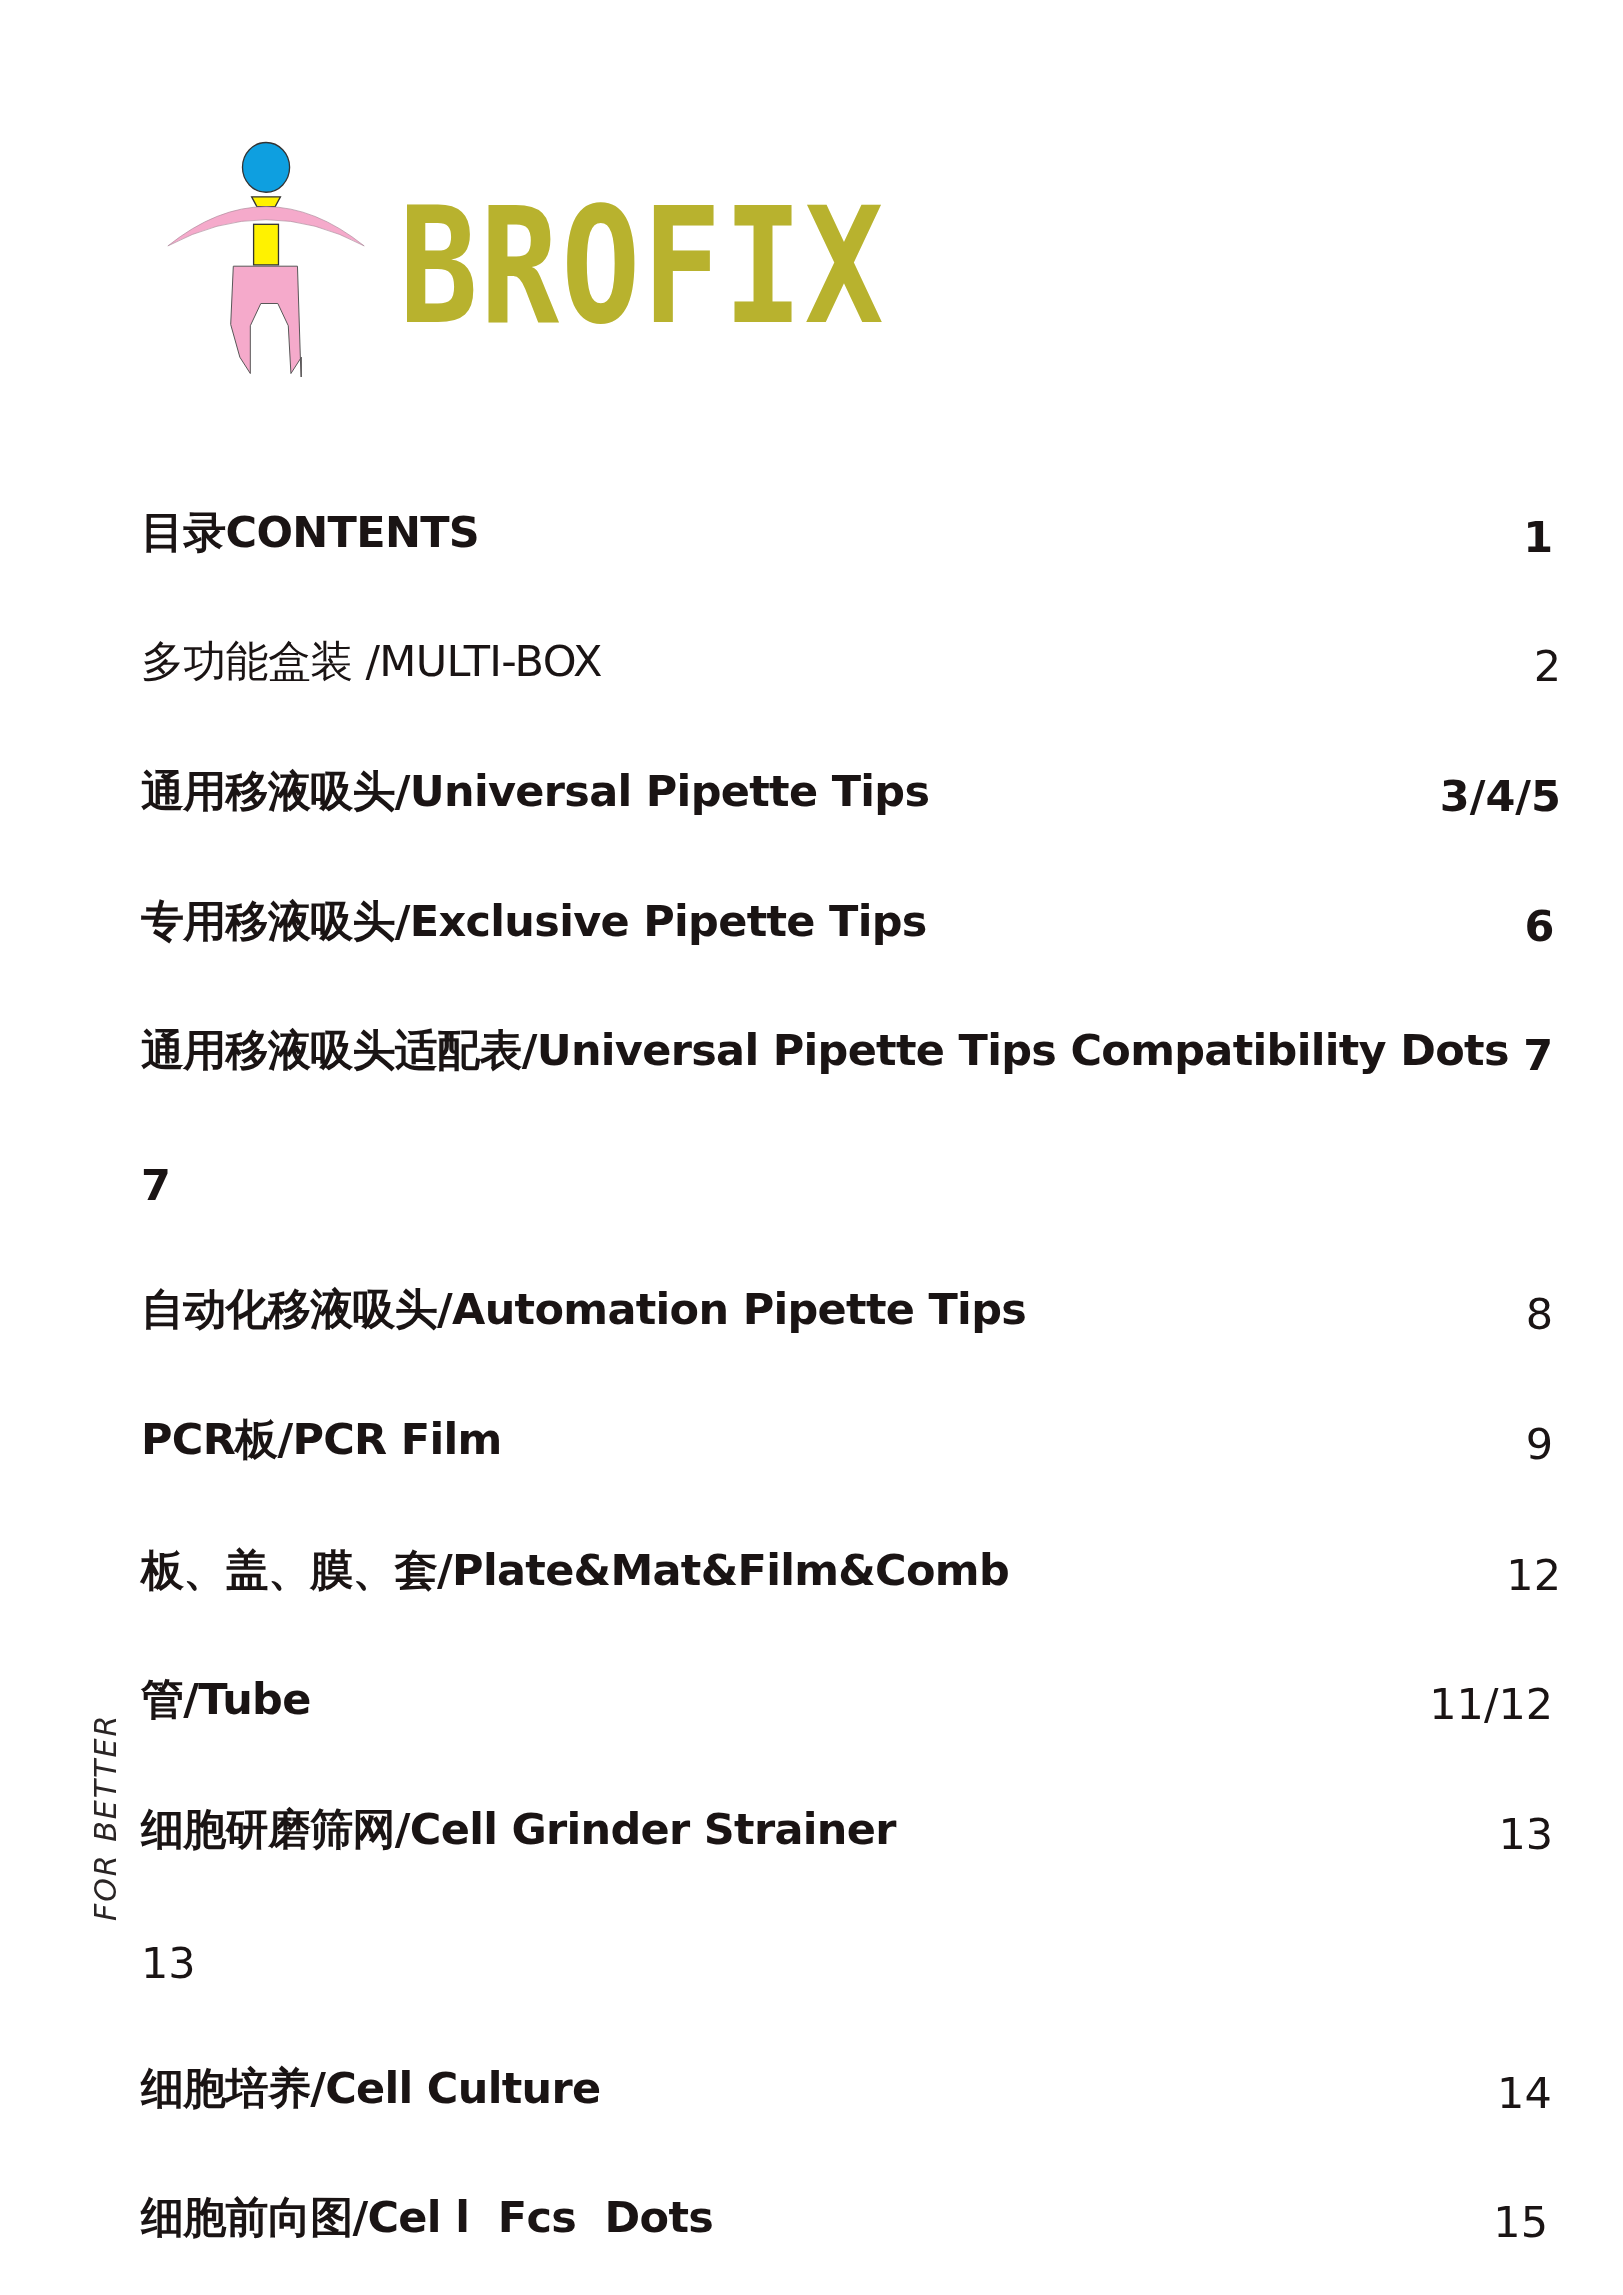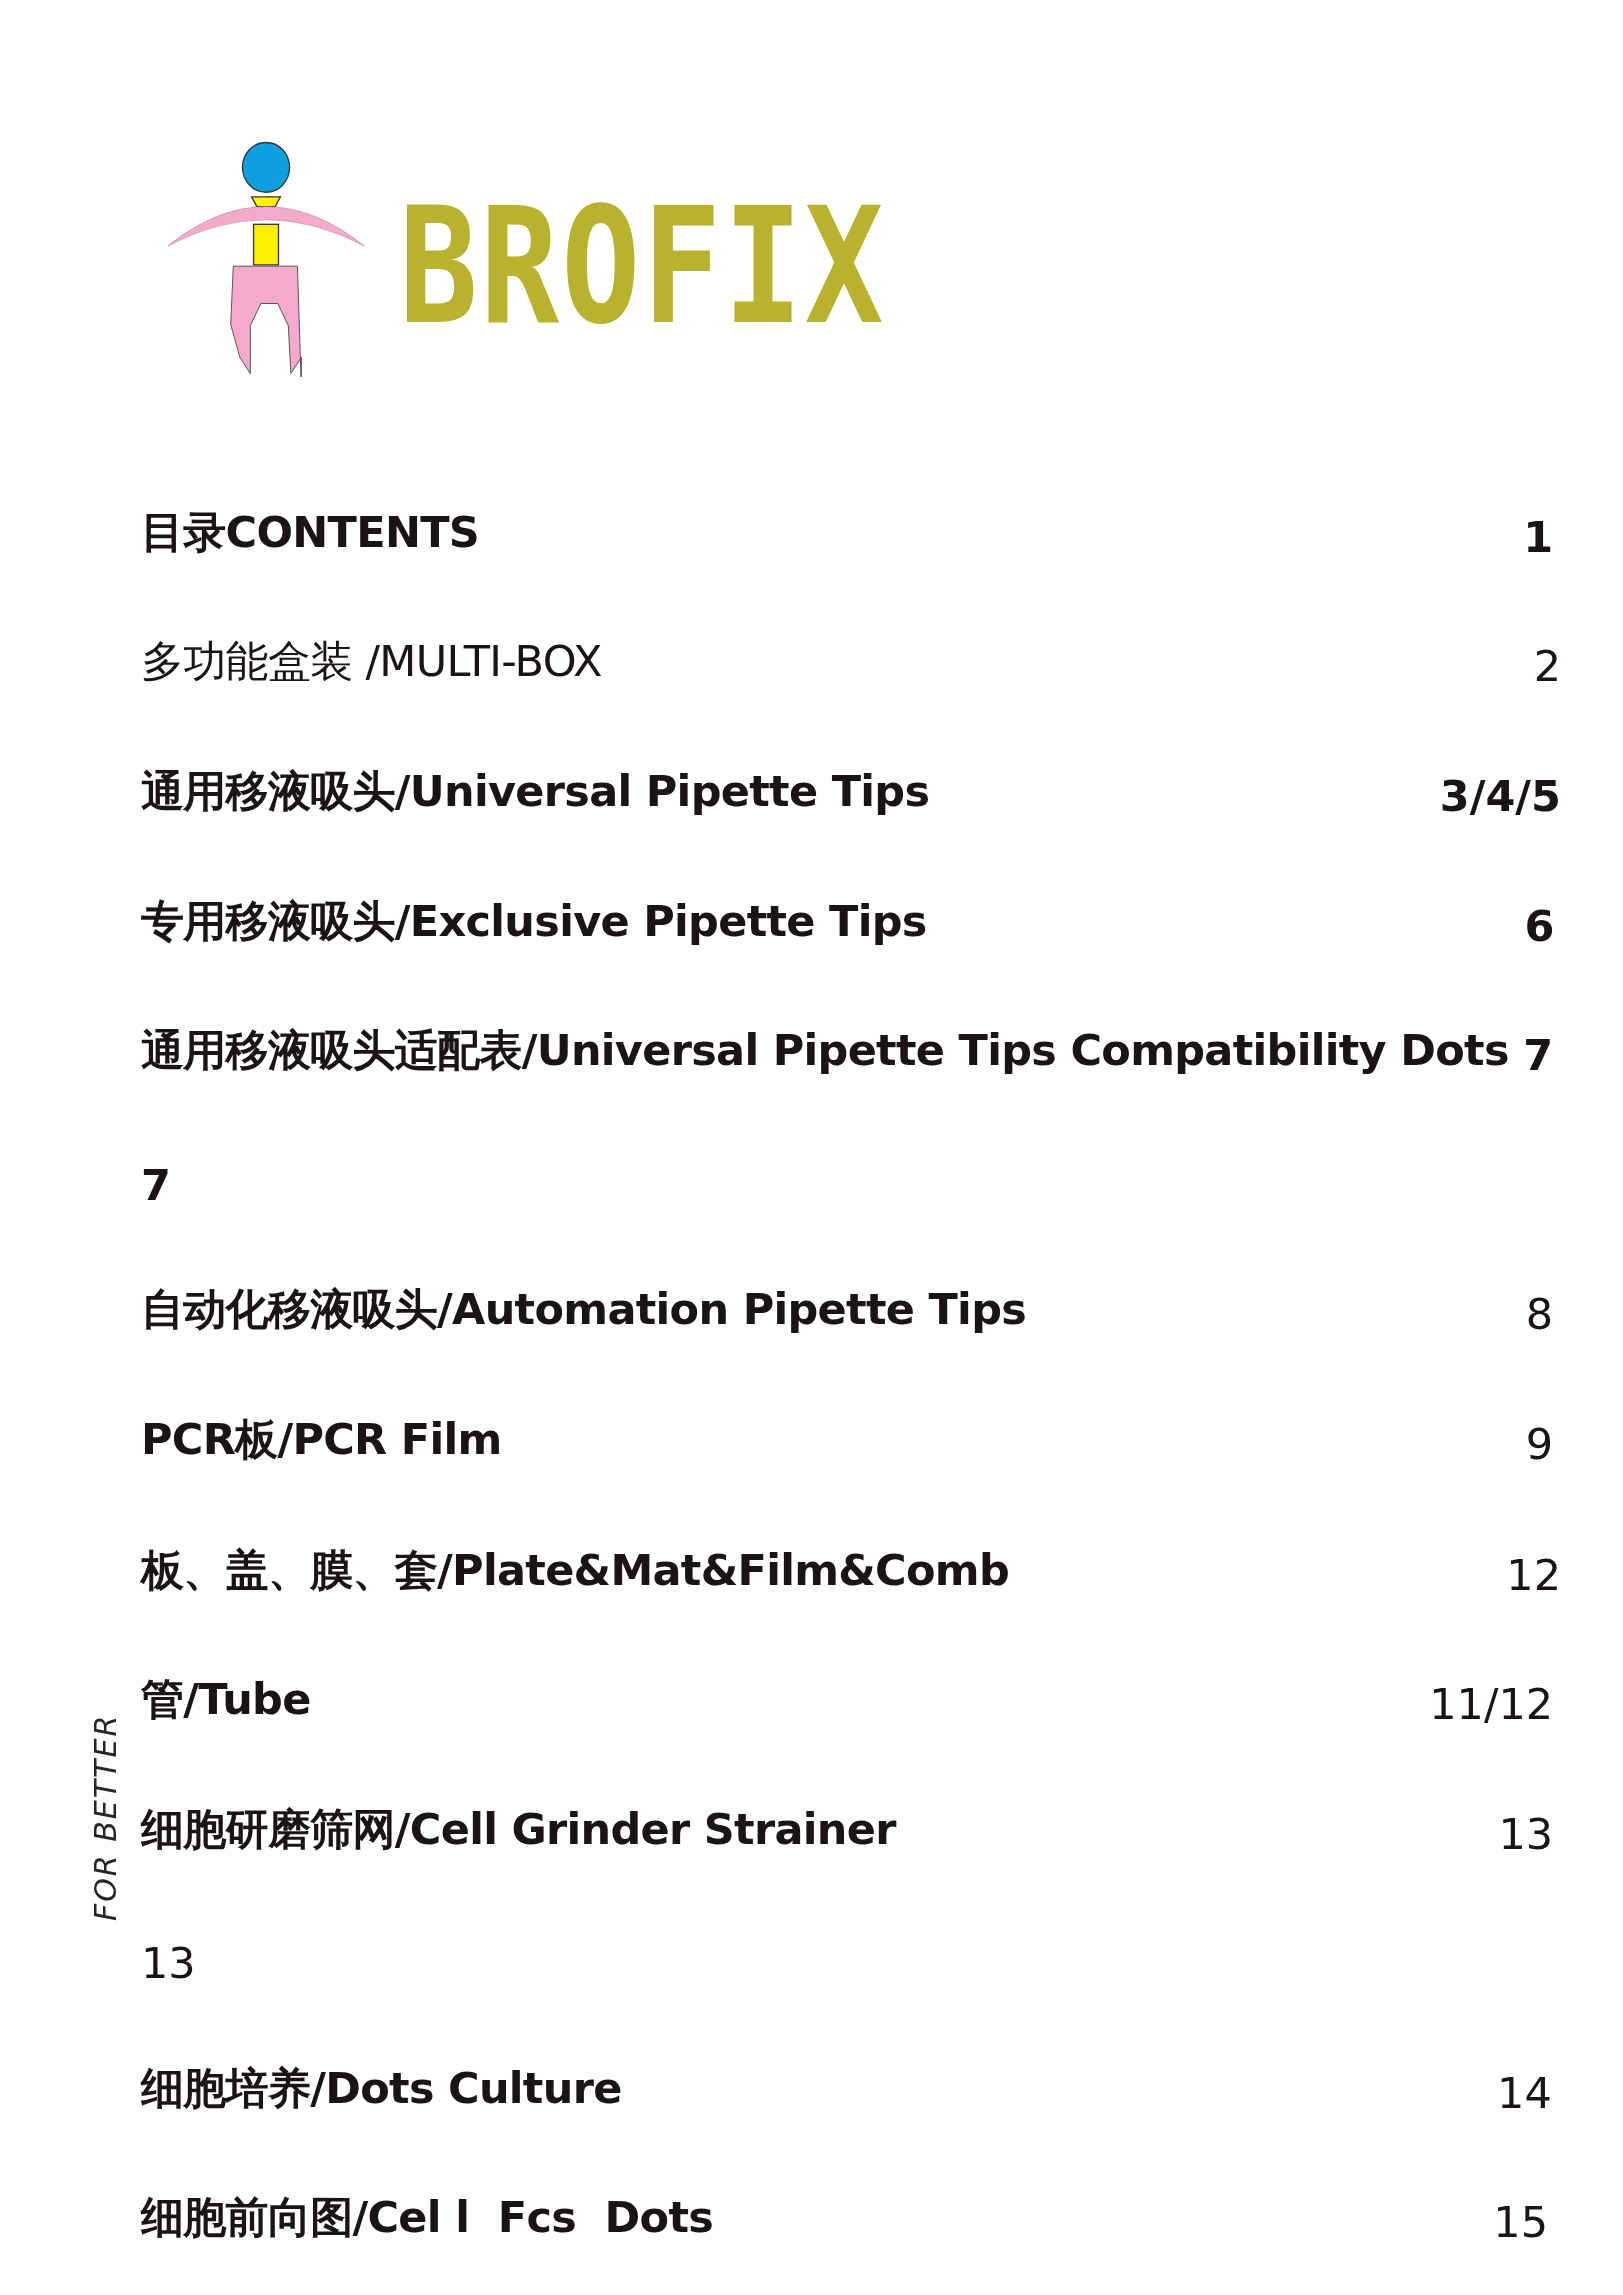--- a/index.html
+++ b/index.html
@@ -79,21 +79,21 @@
     <span class="toc-page light" style="margin-right:7.9px">11/12</span>
   </div>
   <div class="toc-row" style="top:1750px">
     <span class="toc-title">细胞研磨筛网/Cell Grinder Strainer</span>
     <span class="toc-page light" style="margin-right:7.9px">13</span>
   </div>
   <div class="toc-row" style="top:1879px">
     <span class="toc-page light" style="margin-right:9.2px">13</span>
   </div>
   <div class="toc-row" style="top:2009px">
-    <span class="toc-title">细胞培养/Dots Culture</span>
+    <span class="toc-title">细胞培养/Cell Culture</span>
     <span class="toc-page light" style="margin-right:9.2px">14</span>
   </div>
   <div class="toc-row" style="top:2138px">
     <span class="toc-title" style="white-space:pre">细胞前向图/Cel l  Fcs  Dots</span>
     <span class="toc-page light" style="margin-right:13px">15</span>
   </div>
 </div>
 
 
 </body></html>

